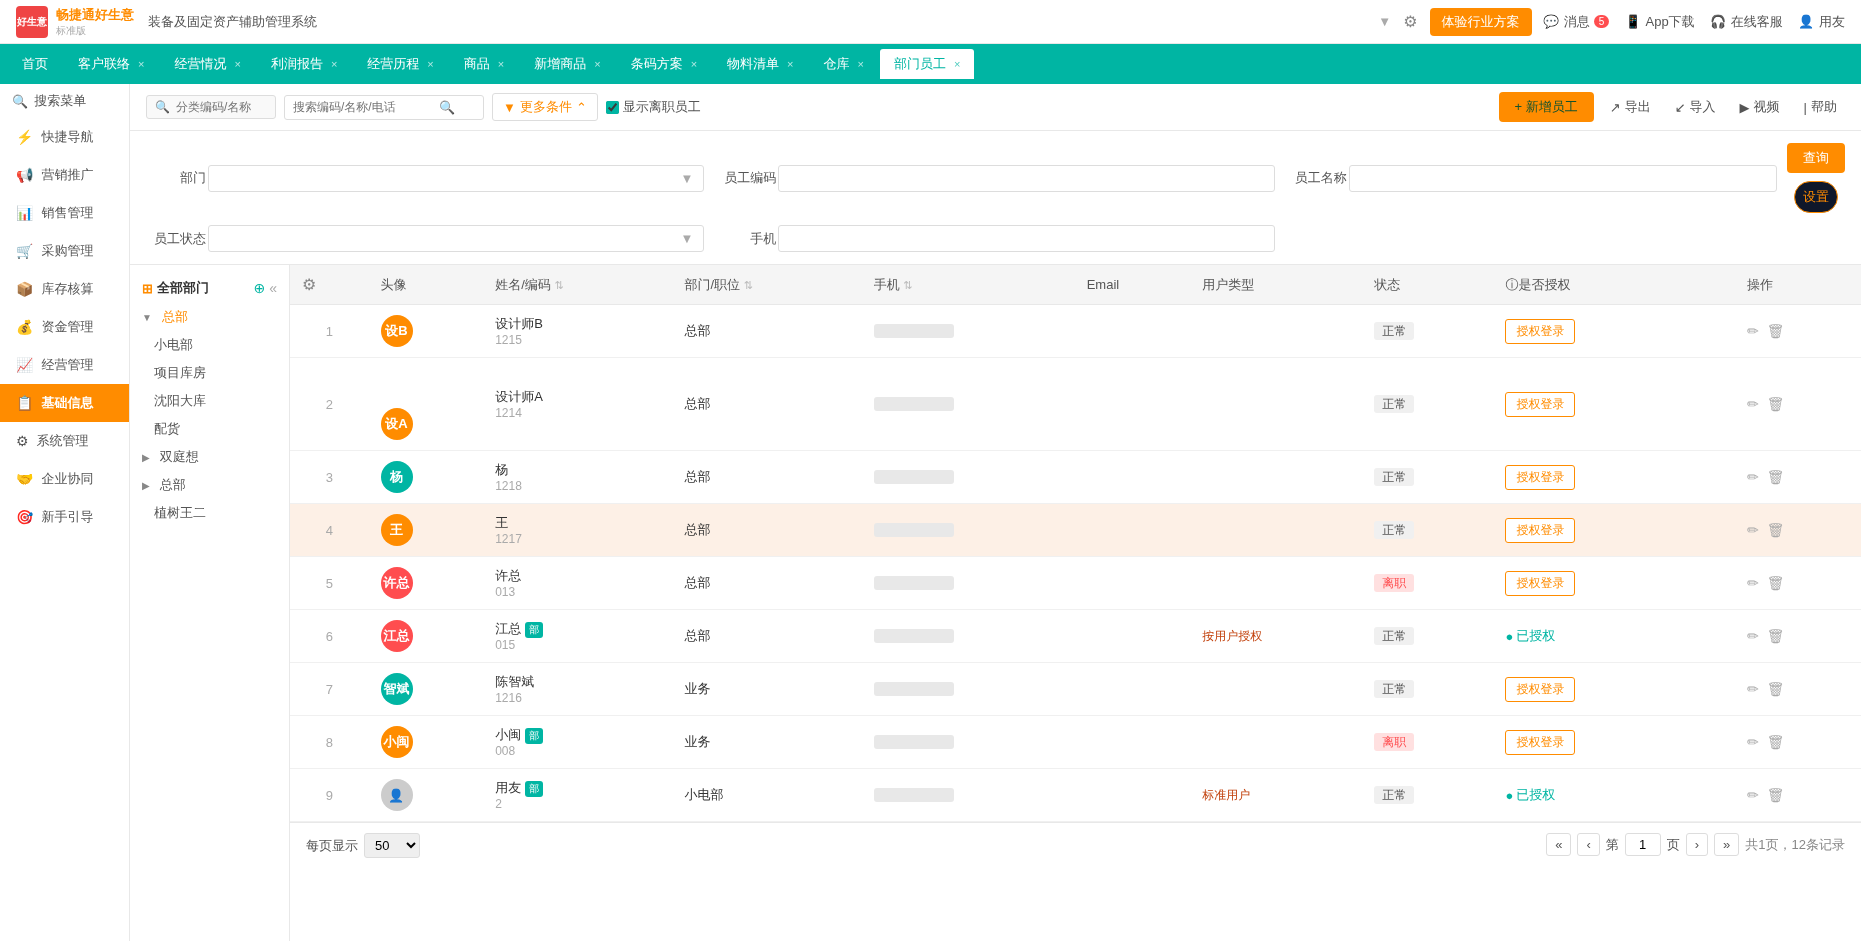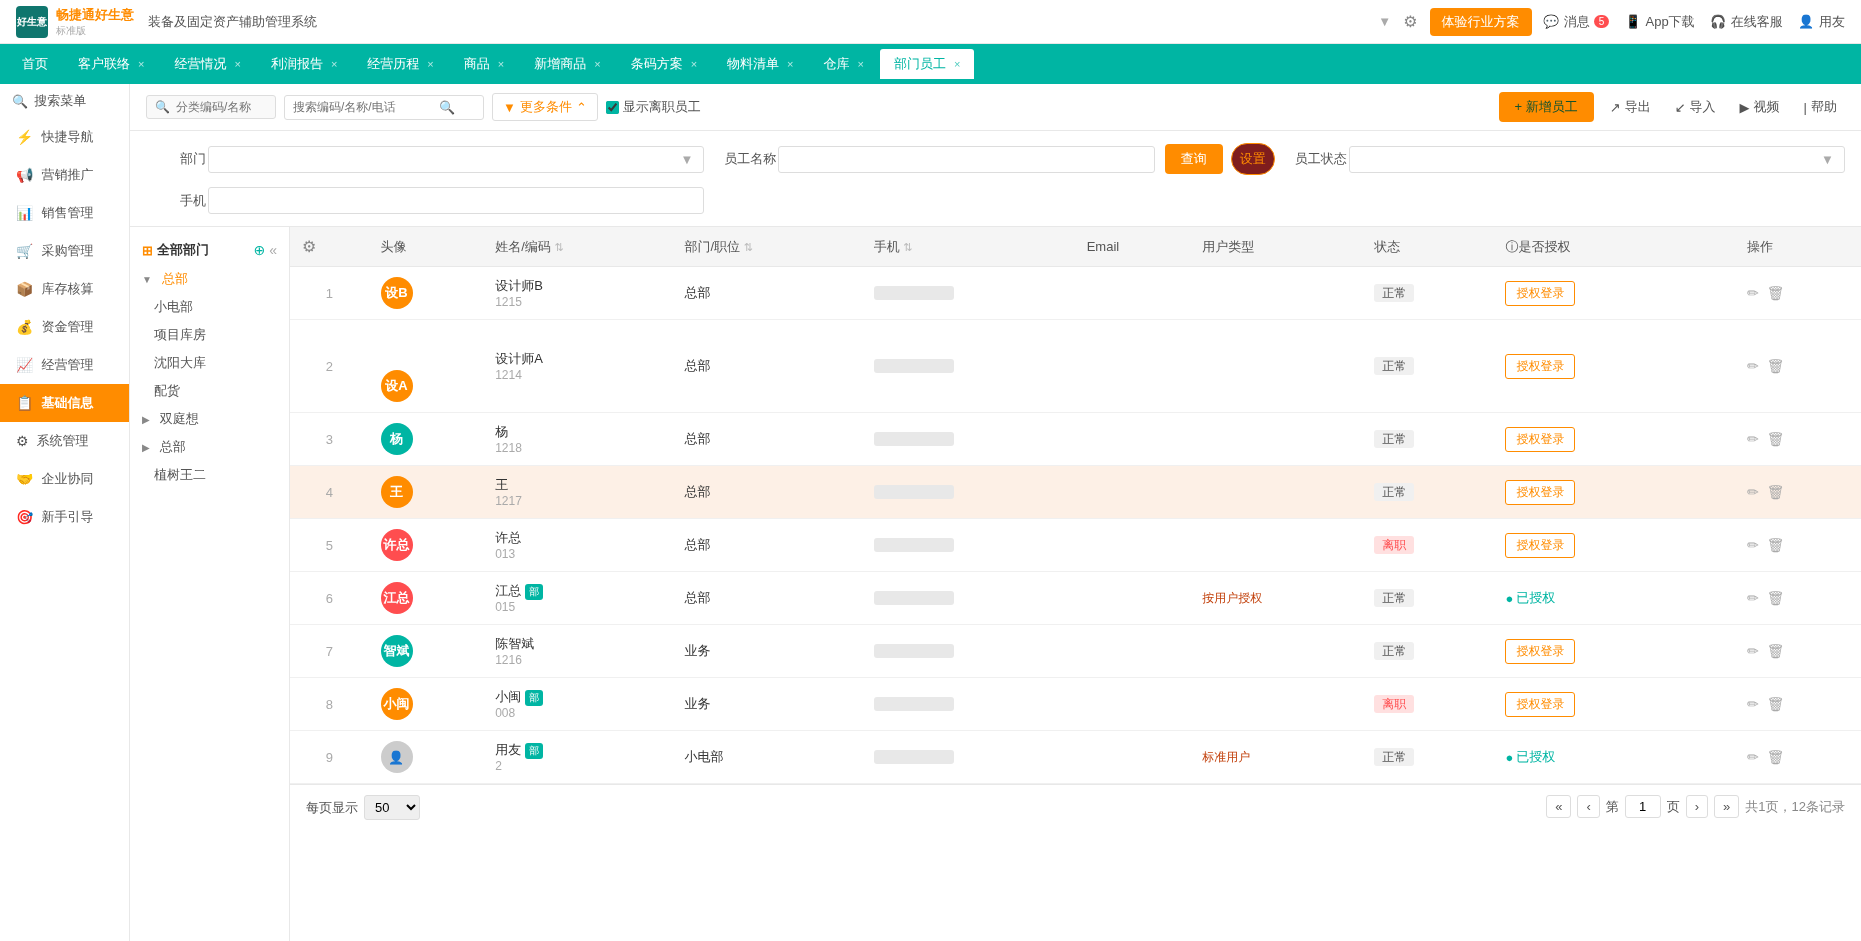--- a/index.html
+++ b/index.html
@@ -5,21 +5,21 @@
     * { box-sizing: border-box; margin: 0; padding: 0; font-family: 'Microsoft YaHei', Arial, sans-serif; }
     body { background: #f5f5f5; font-size: 13px; color: #333; }
 
     
     .top-bar {
       display: flex; align-items: center; height: 44px;
       background: #fff; border-bottom: 1px solid #e8e8e8;
       padding: 0 16px; gap: 12px;
     }
     .logo-area { display: flex; align-items: center; gap: 8px; min-width: 120px; }
-    .logo-icon { width: 32px; height: 32px; background: #0f766e; border-radius: 4px; display: flex; align-items: center; justify-content: center; color: #fff; font-size: 10px; font-weight: bold; }
+    .logo-icon { width: 32px; height: 32px; background: #ef4444; border-radius: 4px; display: flex; align-items: center; justify-content: center; color: #fff; font-size: 10px; font-weight: bold; }
     .system-title { font-size: 13px; color: #555; flex: 1; }
     .top-actions { display: flex; align-items: center; gap: 16px; margin-left: auto; }
     .top-action-item { display: flex; align-items: center; gap: 4px; color: #555; cursor: pointer; font-size: 13px; }
     .badge { background: #ff4d4f; color: #fff; border-radius: 10px; padding: 1px 5px; font-size: 10px; }
     .trial-btn { background: #ff8c00; color: #fff; border: none; border-radius: 4px; padding: 5px 12px; cursor: pointer; font-size: 13px; }
     .gear-btn { color: #888; cursor: pointer; font-size: 16px; }
 
     
     .nav-tabs {
       display: flex; align-items: center; background: #00b5a3; height: 40px;
@@ -58,23 +58,23 @@
     .toolbar-right { margin-left: auto; display: flex; align-items: center; gap: 8px; }
     .add-btn { background: #ff8c00; color: #14532d; border: none; border-radius: 4px; padding: 6px 16px; cursor: pointer; font-size: 13px; display: flex; align-items: center; gap: 4px; }
     .icon-btn { display: flex; align-items: center; gap: 4px; color: #555; cursor: pointer; font-size: 13px; padding: 4px 8px; }
 
     
     .filter-form { background: #fff; border-bottom: 1px solid #e8e8e8; padding: 12px 16px; display: grid; grid-template-columns: 1fr 1fr 1fr; gap: 12px; align-items: center; }
     .filter-row { display: flex; align-items: center; gap: 2px; }
     .filter-label { color: #555; font-size: 13px; min-width: 60px; text-align: right; }
     .filter-select { border: 1px solid #ddd; border-radius: 3px; padding: 5px 10px; font-size: 13px; outline: none; flex: 1; display: flex; align-items: center; justify-content: space-between; cursor: pointer; color: #999; }
     .filter-input { border: 1px solid #ddd; border-radius: 3px; padding: 5px 10px; font-size: 13px; outline: none; flex: 1; }
-    .filter-actions { display: flex; gap: 8px; justify-content: flex-end; align-items: center; }
+    .filter-actions { display: flex; gap: 8px; justify-content: flex-end; align-items: center; flex-direction: column; }
     .query-btn { background: #ff8c00; color: #fff; border: none; border-radius: 4px; padding: 6px 16px; cursor: pointer; font-size: 13px; }
-    .reset-btn { background: #7f1d1d; color: #ff8c00; border: 1px solid #ff8c00; border-radius: 16px; padding: 6px 8px; cursor: pointer; font-size: 13px; }
+    .reset-btn { background: #0f172a; color: #ff8c00; border: 1px solid #ff8c00; border-radius: 16px; padding: 6px 8px; cursor: pointer; font-size: 13px; }
 
     
     .dept-sidebar { width: 160px; background: #fff; border-right: 1px solid #e8e8e8; overflow-y: auto; flex-shrink: 0; padding: 8px 0; }
     .dept-header { display: flex; align-items: center; justify-content: space-between; padding: 6px 12px; }
     .dept-title { font-size: 13px; font-weight: bold; color: #333; display: flex; align-items: center; gap: 4px; }
     .dept-actions { display: flex; gap: 4px; }
     .dept-item { padding: 5px 12px; cursor: pointer; font-size: 13px; color: #555; display: flex; align-items: center; gap: 6px; }
     .dept-item.selected { color: #ff8c00; }
     .dept-group { padding-left: 8px; }
     .dept-group-item { padding: 5px 16px; cursor: pointer; font-size: 13px; color: #555; display: flex; align-items: center; }
@@ -232,20 +232,24 @@
 
     <div class="filter-form">
       <div class="filter-row">
         <span class="filter-label">部门</span>
         <div class="filter-select" style="flex:1;border:1px solid #ddd;border-radius:3px;padding:5px 10px;display:flex;justify-content:space-between;align-items:center;cursor:pointer;color:#aaa;">
           <span></span>
           <span>▼</span>
         </div>
       </div>
       <div class="filter-row">
+        <span class="filter-label">员工编码</span>
+        <input class="filter-input" style="flex: 1 1 0%;">
+      </div>
+      <div class="filter-row">
         <span class="filter-label">员工名称</span>
         <input class="filter-input" style="flex: 1 1 0%;">
         <div class="filter-actions" style="margin-left:8px;">
           <button class="query-btn">查询</button>
           <button class="reset-btn">设置</button>
         </div>
       </div>
       <div class="filter-row">
         <span class="filter-label">员工状态</span>
         <div class="filter-select" style="flex:1;border:1px solid #ddd;border-radius:3px;padding:5px 10px;display:flex;justify-content:space-between;align-items:center;cursor:pointer;color:#aaa;">

